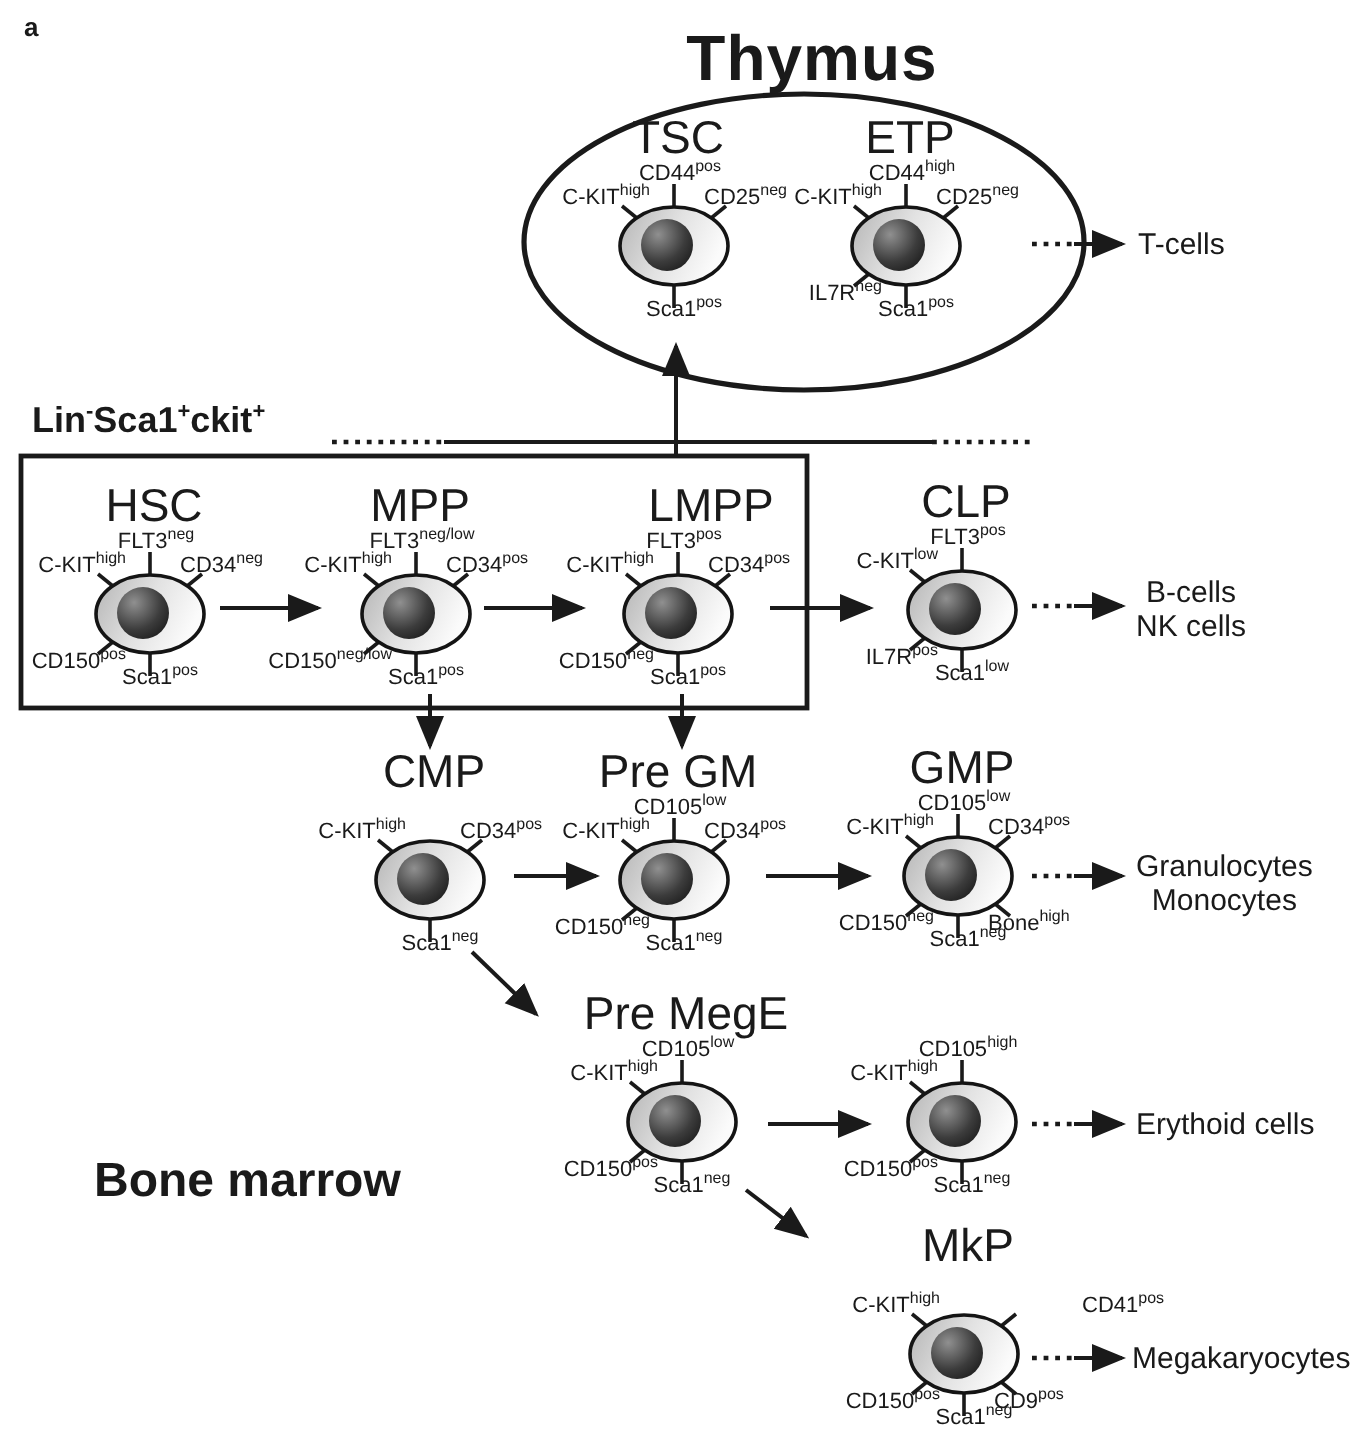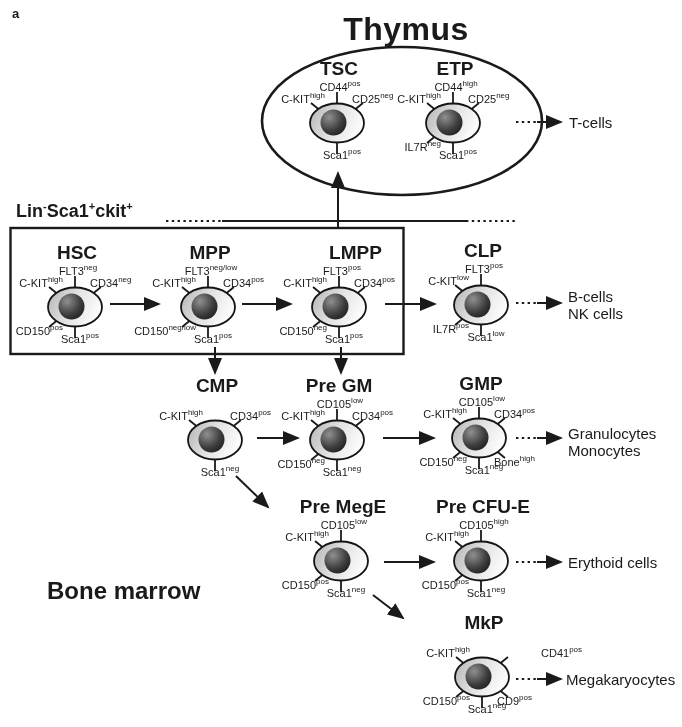--- a/index.html
+++ b/index.html
@@ -6,22 +6,22 @@
   .stage{position:relative;width:682px;height:727px;background:#fff;overflow:hidden;
          font-family:"Liberation Sans","DejaVu Sans",sans-serif;color:#1a1a1a;}
   .stage svg{position:absolute;left:0;top:0;}
   #labels-layer{position:absolute;left:0;top:0;width:682px;height:727px;pointer-events:none;}
   .panel-label{position:absolute;left:12px;top:6px;font-weight:bold;font-size:13px;}
   .title-thymus{position:absolute;left:300px;top:11px;width:212px;text-align:center;
                 font-weight:bold;font-size:32px;letter-spacing:0.5px;}
   .lsk-label{position:absolute;left:16px;top:200px;font-weight:bold;font-size:18px;white-space:nowrap;}
   .lsk-label sup{font-size:11px;}
   .title-bm{position:absolute;left:47px;top:561px;font-weight:bold;font-size:24px;white-space:nowrap;margin-top:16px;}
-  .out-label{position:absolute;font-size:15px;line-height:17px;white-space:nowrap;}
-  .cell-title{position:absolute;font-weight:bold;font-size:19px;white-space:nowrap;
+  .out-label{position:absolute;font-size:15px;line-height:17px;white-space:nowrap;text-align:center;}
+  .cell-title{position:absolute;font-weight:normal;font-size:23px;white-space:nowrap;
               transform:translate(-50%,-50%);}
   .marker{position:absolute;font-size:11px;line-height:12px;white-space:nowrap;}
   .marker sup{font-size:8px;line-height:0;}
   .marker.align-right{transform:translateX(-100%);}
   .marker.align-center{transform:translateX(-50%);}
   .tick{stroke:#1a1a1a;stroke-width:1.8;}
   .arrow{stroke:#1a1a1a;stroke-width:2;fill:none;}
   .dotted{stroke:#1a1a1a;stroke-width:2.2;stroke-dasharray:2.4 3.4;fill:none;}
   .outline{fill:none;stroke:#1a1a1a;}
   .cell-body{fill:url(#cellBody);stroke:#141414;stroke-width:1.8;}
@@ -247,21 +247,20 @@
       <div class="marker align-right" style="left: 467px; top: 408px;"><span>C-KIT</span><sup>high</sup></div>
       <div class="marker " style="left: 494px; top: 408px;"><span>CD34</span><sup>pos</sup></div>
       <div class="marker align-right" style="left: 467px; top: 456px;"><span>CD150</span><sup>neg</sup></div>
       <div class="marker align-center" style="left: 484px; top: 464px;"><span>Sca1</span><sup>neg</sup></div>
       <div class="marker " style="left: 494px; top: 456px;"><span>Bone</span><sup>high</sup></div>
       <div class="cell-title" style="left: 343px; top: 507px;">Pre MegE</div>
       <div class="marker align-center" style="left: 344px; top: 519px;"><span>CD105</span><sup>low</sup></div>
       <div class="marker align-right" style="left: 329px; top: 531px;"><span>C-KIT</span><sup>high</sup></div>
       <div class="marker align-right" style="left: 329px; top: 579px;"><span>CD150</span><sup>pos</sup></div>
       <div class="marker align-center" style="left: 346px; top: 587px;"><span>Sca1</span><sup>neg</sup></div>
-      <div class="cell-title" style="left: 483px; top: 507px;">Pre CFU-E</div>
       <div class="marker align-center" style="left: 484px; top: 519px;"><span>CD105</span><sup>high</sup></div>
       <div class="marker align-right" style="left: 469px; top: 531px;"><span>C-KIT</span><sup>high</sup></div>
       <div class="marker align-right" style="left: 469px; top: 579px;"><span>CD150</span><sup>pos</sup></div>
       <div class="marker align-center" style="left: 486px; top: 587px;"><span>Sca1</span><sup>neg</sup></div>
       <div class="cell-title" style="left: 484px; top: 623px;">MkP</div>
       <div class="marker align-right" style="left: 470px; top: 647px;"><span>C-KIT</span><sup>high</sup></div>
       <div class="marker " style="left: 497px; top: 647px; margin-left: 44px;"><span>CD41</span><sup>pos</sup></div>
       <div class="marker align-right" style="left: 470px; top: 695px;"><span>CD150</span><sup>pos</sup></div>
       <div class="marker align-center" style="left: 487px; top: 703px;"><span>Sca1</span><sup>neg</sup></div>
       <div class="marker " style="left: 497px; top: 695px;"><span>CD9</span><sup>pos</sup></div>

